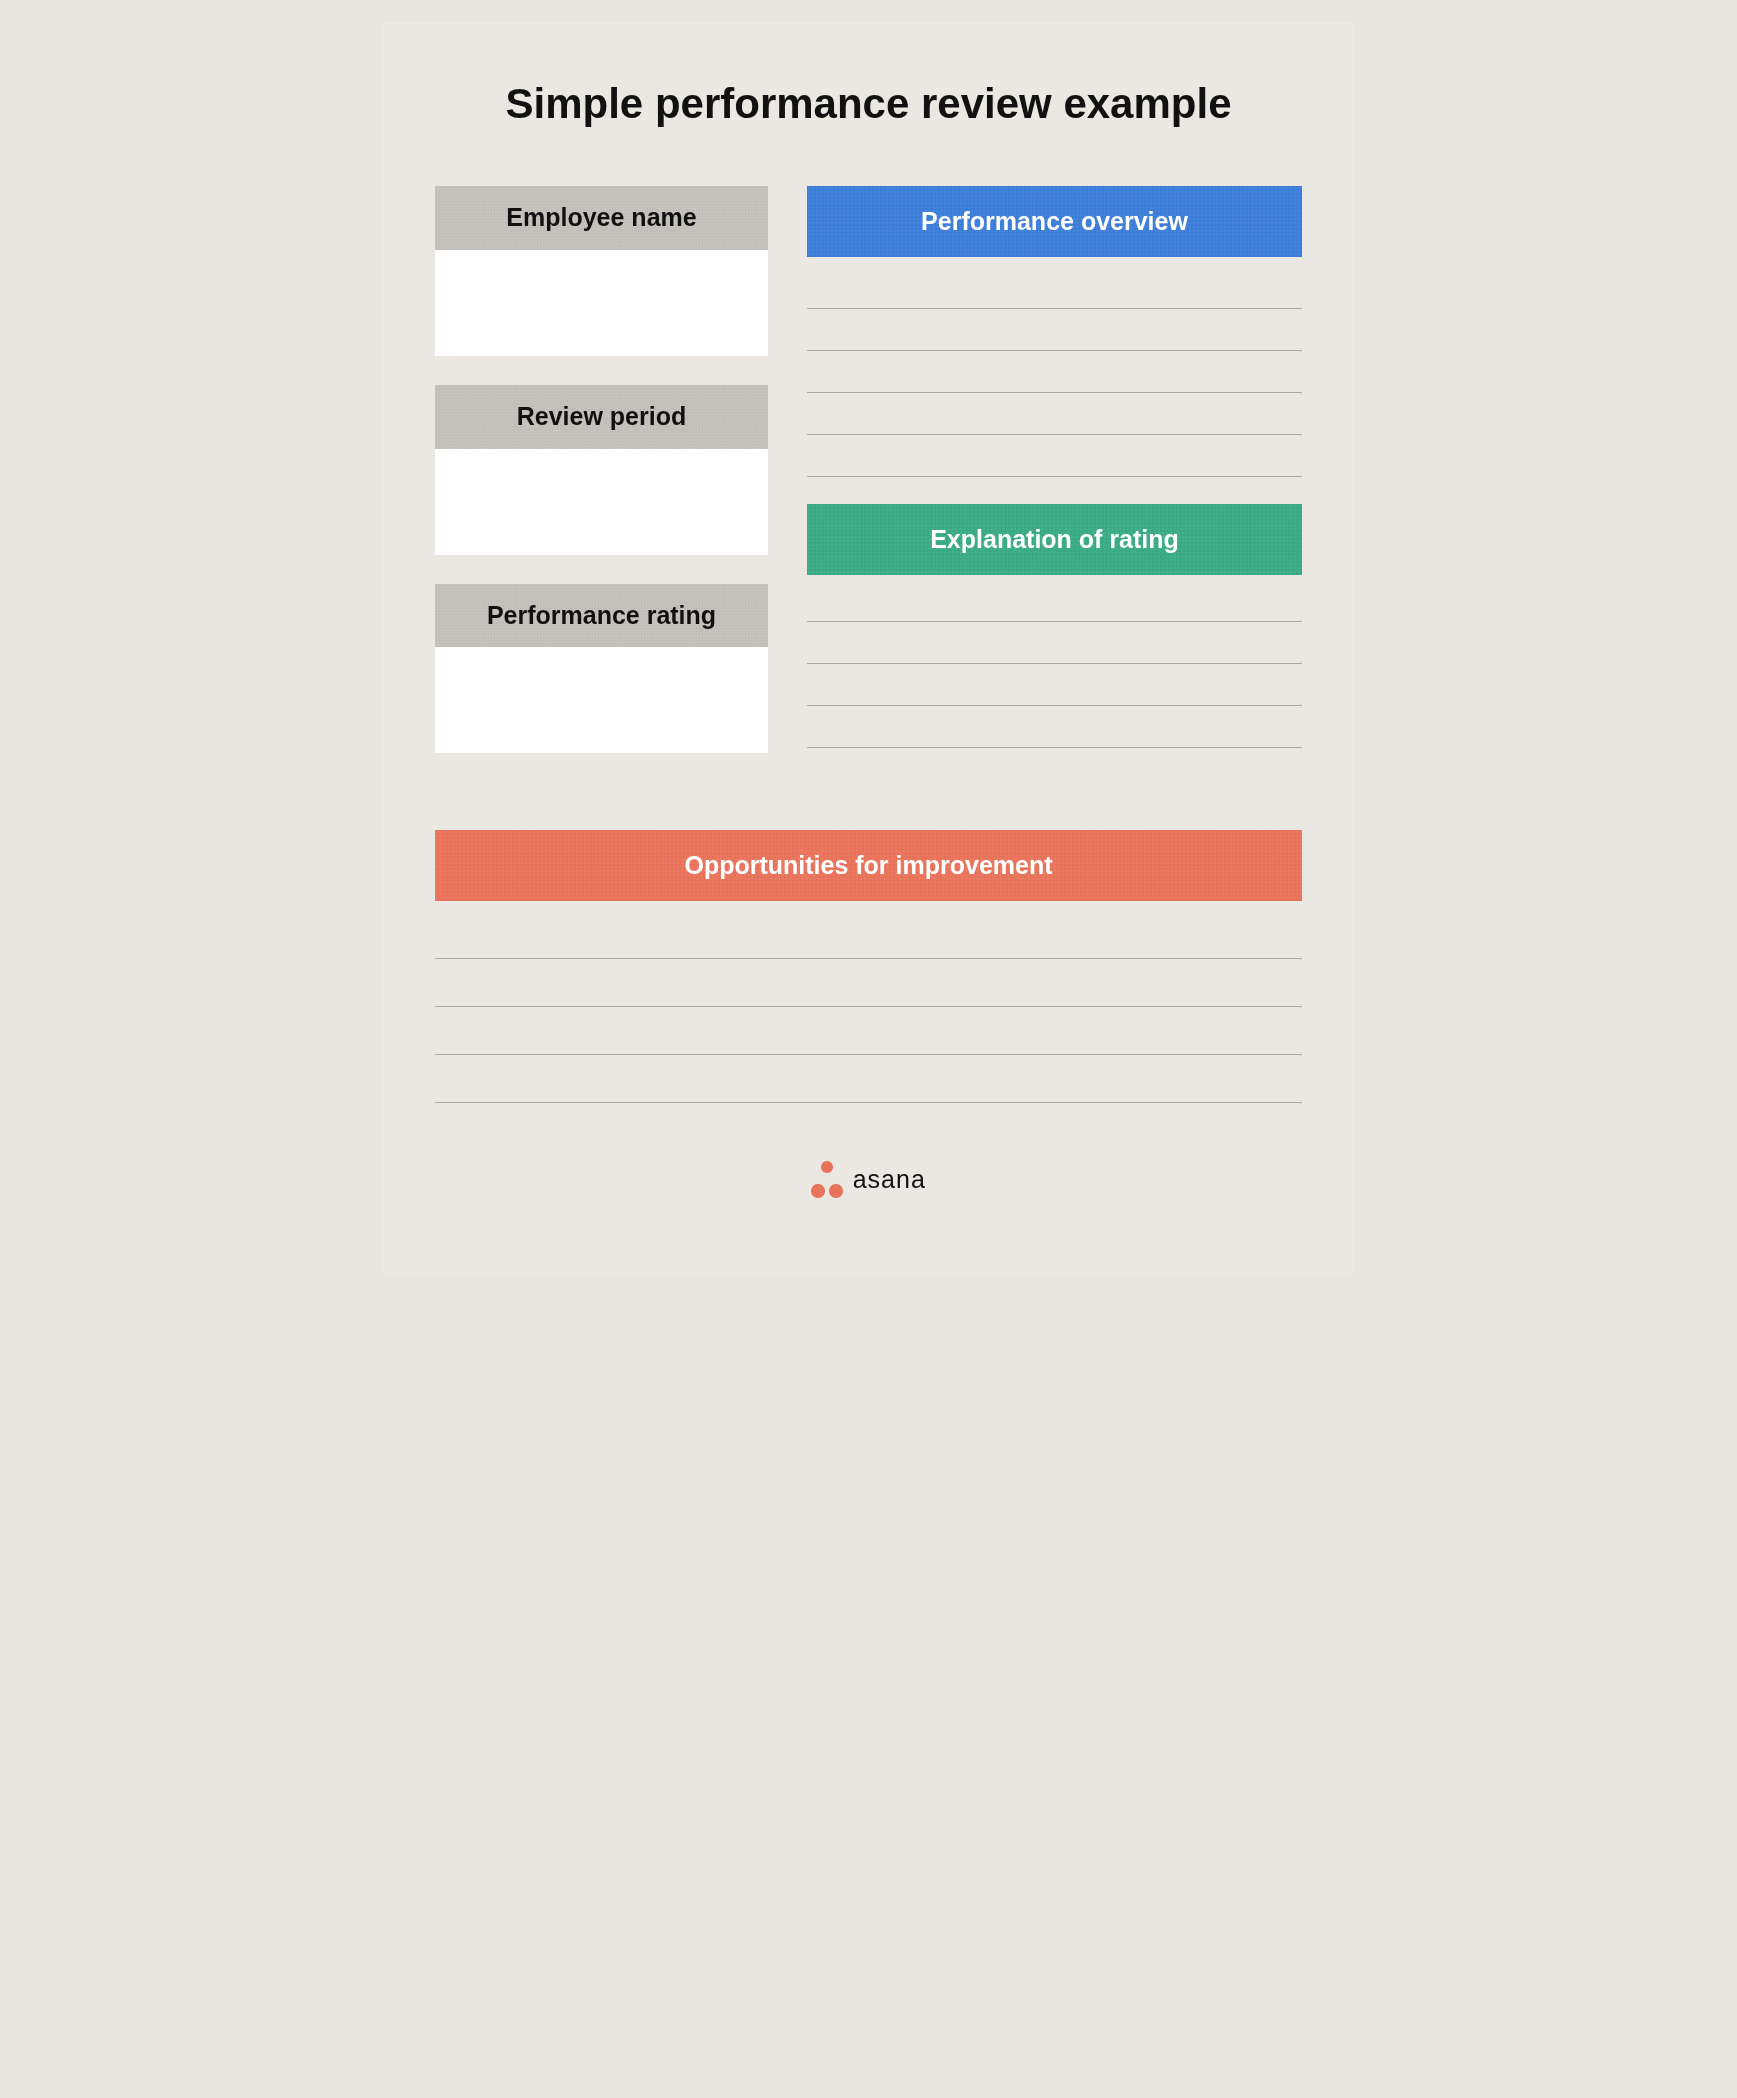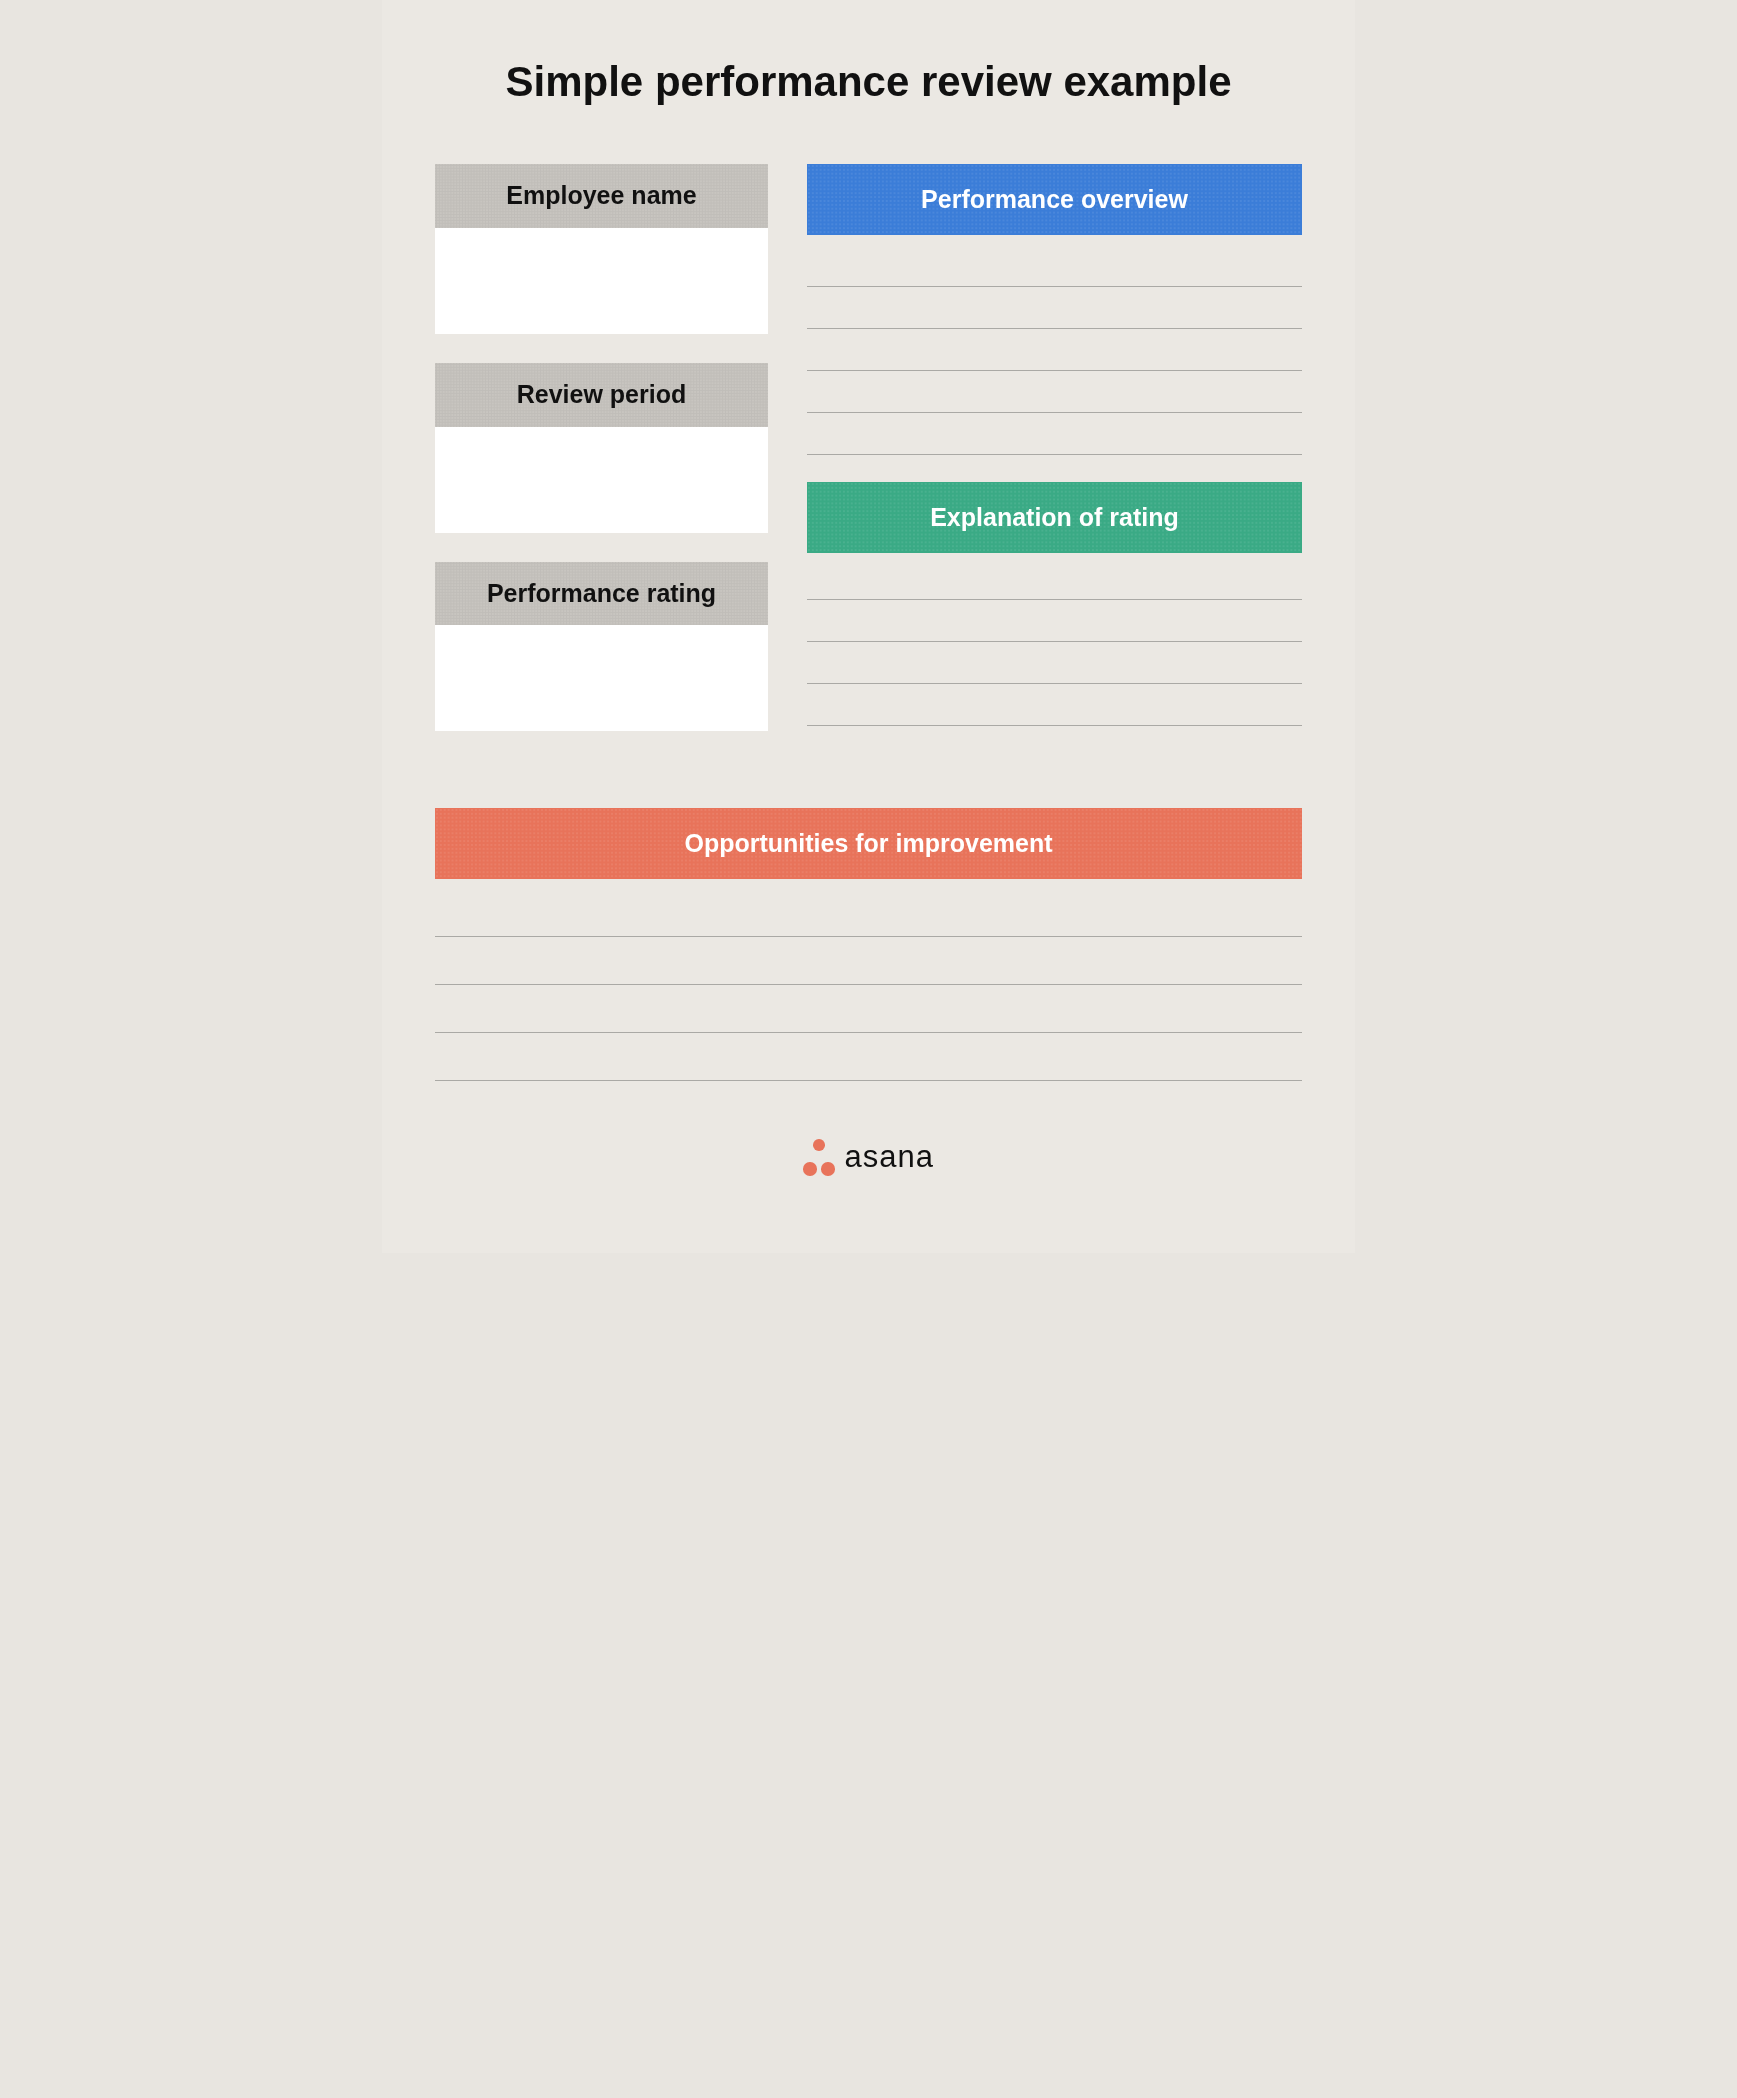--- a/index.html
+++ b/index.html
@@ -12,20 +12,21 @@
       justify-content: center;
       align-items: flex-start;
     }
 
     .page {
       background-color: #ebe8e3;
       width: 973px;
       min-height: 1159px;
       padding: 58px 53px 77px 53px;
       position: relative;
+      margin-top: 22px;
     }
 
     .page-title {
       text-align: center;
       font-size: 42px;
       font-weight: 800;
       color: #111;
       margin-bottom: 58px;
       font-family: 'Arial Black', Arial, sans-serif;
     }
@@ -179,21 +180,21 @@
 
     .asana-dot-top {
       width: 11.6px;
       height: 11.6px;
       border-radius: 50%;
       background-color: #e8735a;
       margin-bottom: 7.7px;
     }
 
     .asana-text {
-      font-size: 31px;
+      font-size: 25px;
       font-weight: 400;
       color: #111;
       font-family: Arial, sans-serif;
       letter-spacing: 1px;
     }
 
     
     .perf-overview-header,
     .explanation-header,
     .opportunities-header {

